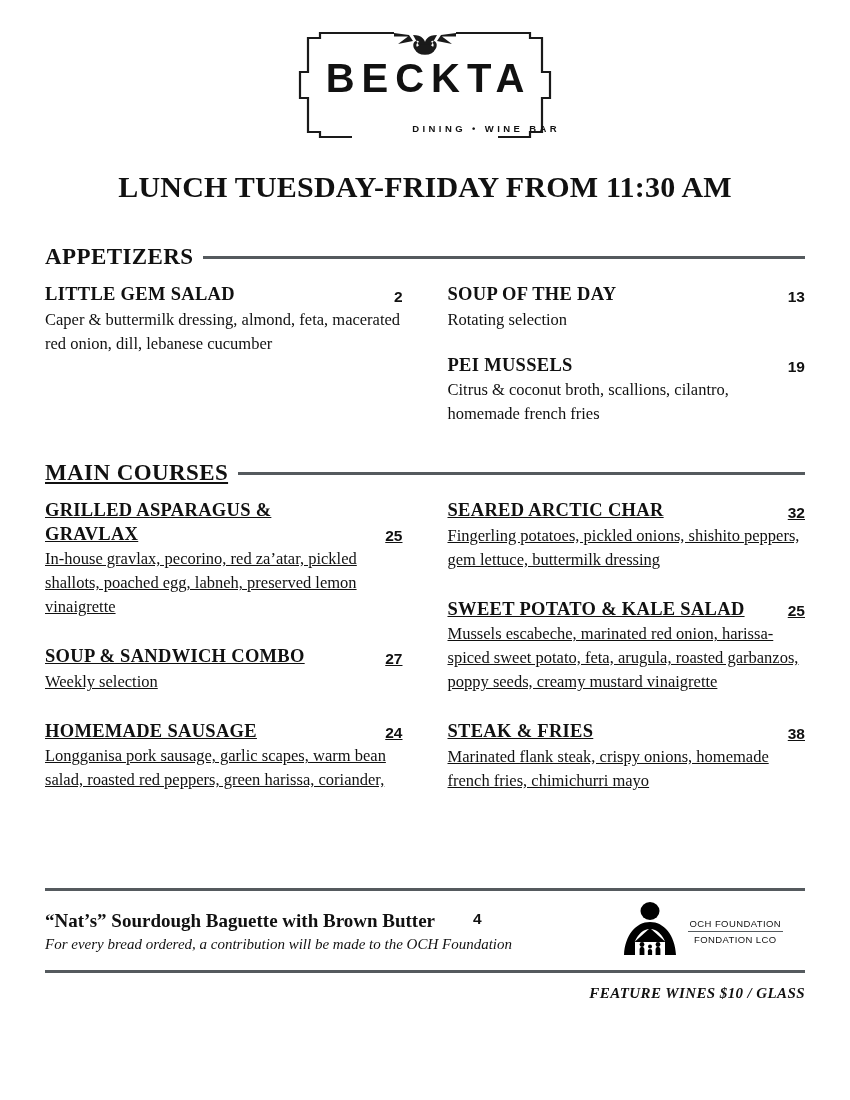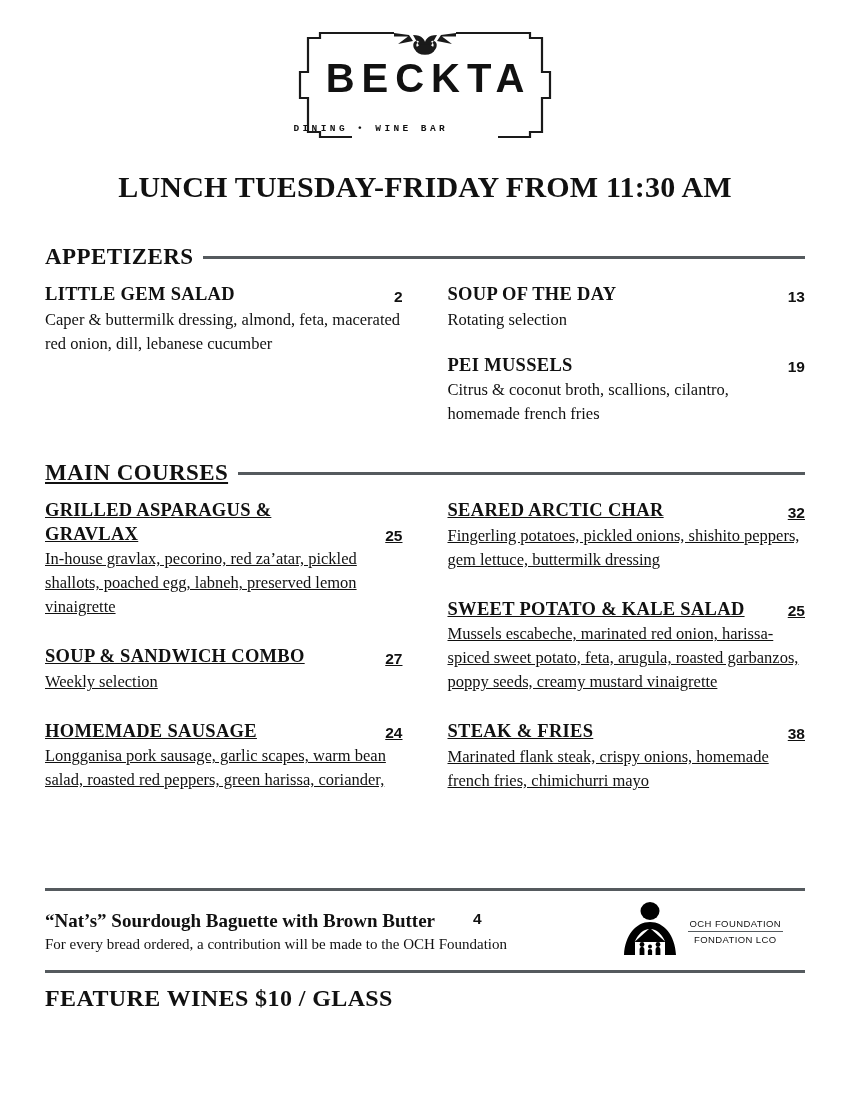--- a/index.html
+++ b/index.html
@@ -56,22 +56,22 @@
     text-indent: 7px;
     line-height: 1;
     color: #111;
   }
 
   .logo-sub {
     position: absolute;
     left: 0;
     right: 0;
     bottom: 6px;
-    text-align: left;
-    font-family: Liberation Mono, monospace;
+    text-align: right;
+    font-family: Liberation Sans, sans-serif;
     font-weight: bold;
     font-size: 9.5px;
     letter-spacing: 3.4px;
     text-indent: 3.4px;
     color: #111;
   }
 
   
   .menu-title {
     text-align: center;
@@ -181,20 +181,21 @@
 
   .bread-price {
     font-family: "Liberation Sans", "DejaVu Sans", sans-serif;
     font-size: 15.5px;
     font-weight: bold;
     margin-left: 38px;
   }
 
   .bread-note {
     font-size: 15px;
+    font-style: italic;
     margin-top: 4px;
   }
 
   .och-logo {
     display: flex;
     align-items: center;
     gap: 7px;
     padding-right: 22px;
     justify-content: space-between;
   }
@@ -208,24 +209,25 @@
   }
   .och-text .l1 { padding: 0 2px 2px 2px; }
   .och-divider { height: 1px; background: #555a5e; }
   .och-text .l2 { padding: 2px 2px 0 2px; }
 
   .feature-wines {
     position: absolute;
     left: 45px;
     right: 45px;
     top: 985px;
-    text-align: left;
-    font-size: 24px;
+    text-align: right;
+    font-size: 15px;
     font-weight: bold;
     letter-spacing: 0.4px;
+    font-style: italic;
   }
 </style>
 </head>
 <body>
 
 <div class="page">
 
   <div class="logo-block">
     <div class="logo">
 

